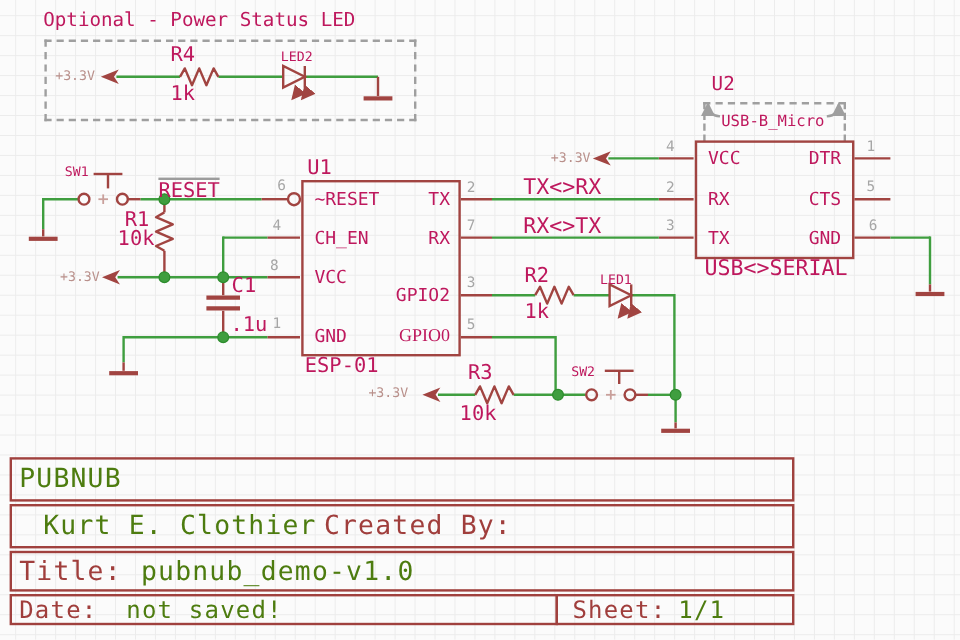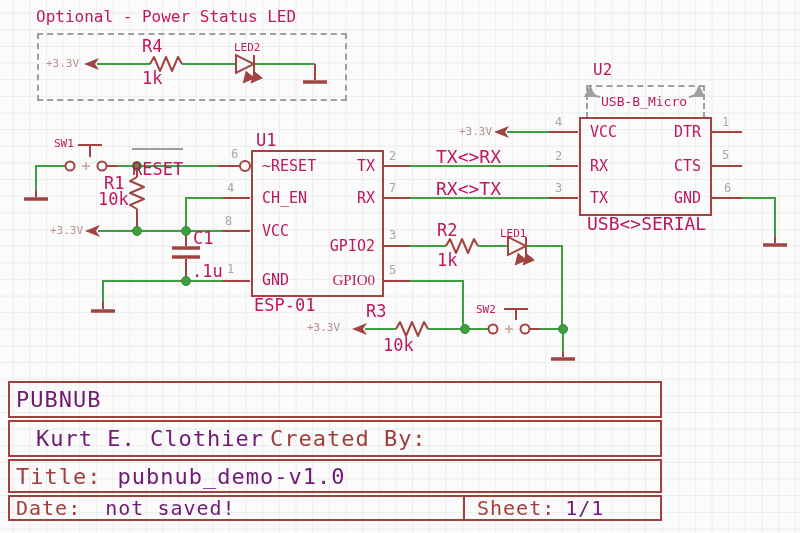--- a/index.html
+++ b/index.html
@@ -7,31 +7,31 @@
     width:800px;height:533px;position:relative;overflow:hidden;
     font-family:"DejaVu Sans Mono","Liberation Mono",monospace;
     background-color:#fbfbfb;
     background-image:
       linear-gradient(#ececec 1px, transparent 1px),
       linear-gradient(90deg,#ececec 1px, transparent 1px);
     background-size:16.65px 16.65px;
     background-position:-4px -4px;
   }
   .lbl{position:absolute;white-space:pre;line-height:1;color:#be185d;}
-  .gray{color:#701a75;}
+  .gray{color:#4d7c0f;}
   .dimred{color:#b9908b;}
   .tred{color:#a03e3c;}
   .sz11{font-size:11px;}
   .sz12{font-size:12px;color:#a6a6a6;}
   .sz13{font-size:13px;}
   .sz15{font-size:15px;}
   .sz16{font-size:16px;}
   .sz17{font-size:17px;}
   .sz18{font-size:18px;}
-  .overline{border-top:2px solid #9c9c9c;padding-top:11px;}
+  .overline{border-top:2px solid #9c9c9c;padding-top:1px;}
   .ralign{text-align:right;}
   svg.layer{position:absolute;left:0;top:0;}
   .optbox{position:absolute;left:37px;top:33px;width:306px;height:64px;
     border:2px dashed #9f9f9f;}
   .pkgbox{position:absolute;left:586px;top:85px;width:115px;height:31px;
     border:2px dashed #9f9f9f;border-bottom:none;}
   .chip{position:absolute;border:2px solid #a14441;}
   .tb{position:absolute;left:8px;border:2px solid #a0413e;box-sizing:border-box;
     display:flex;align-items:center;}
   .tb .cell{white-space:pre;}
@@ -274,21 +274,21 @@
 <span class="lbl sz12" style="left:555px;top:150px;">2</span>
 <span class="lbl sz12" style="left:555px;top:182px;">3</span>
 <span class="lbl sz12" style="left:722px;top:116px;">1</span>
 <span class="lbl sz12" style="left:722px;top:149px;">5</span>
 <span class="lbl sz12" style="left:724px;top:182px;">6</span>
 
 <span class="lbl sz17" style="left:437px;top:222px;">R2</span>
 <span class="lbl sz17" style="left:437px;top:252px;">1k</span>
 <span class="lbl sz11" style="left:500px;top:228px;">LED1</span>
 <span class="lbl sz11 dimred" style="left:307px;top:322px;">+3.3V</span>
-<span class="lbl sz17" style="left:366px;top:303px;">R3</span>
+<span class="lbl sz17" style="left:390px;top:303px;">R3</span>
 <span class="lbl sz17" style="left:383px;top:337px;">10k</span>
 <span class="lbl sz11" style="left:476px;top:304px;">SW2</span>
 
 <div class="tb" style="top:381px;width:654px;height:37px;">
   <span class="tbtxt gray cell" style="margin-left:6px;">PUBNUB</span>
 </div>
 <div class="tb" style="top:420px;width:654px;height:37px;">
   <span class="tbtxt gray cell" style="margin-left:26px;">Kurt E. Clothier</span>
   <span class="tbtxt tred cell" style="margin-left:6px;">Created By:</span>
 </div>

